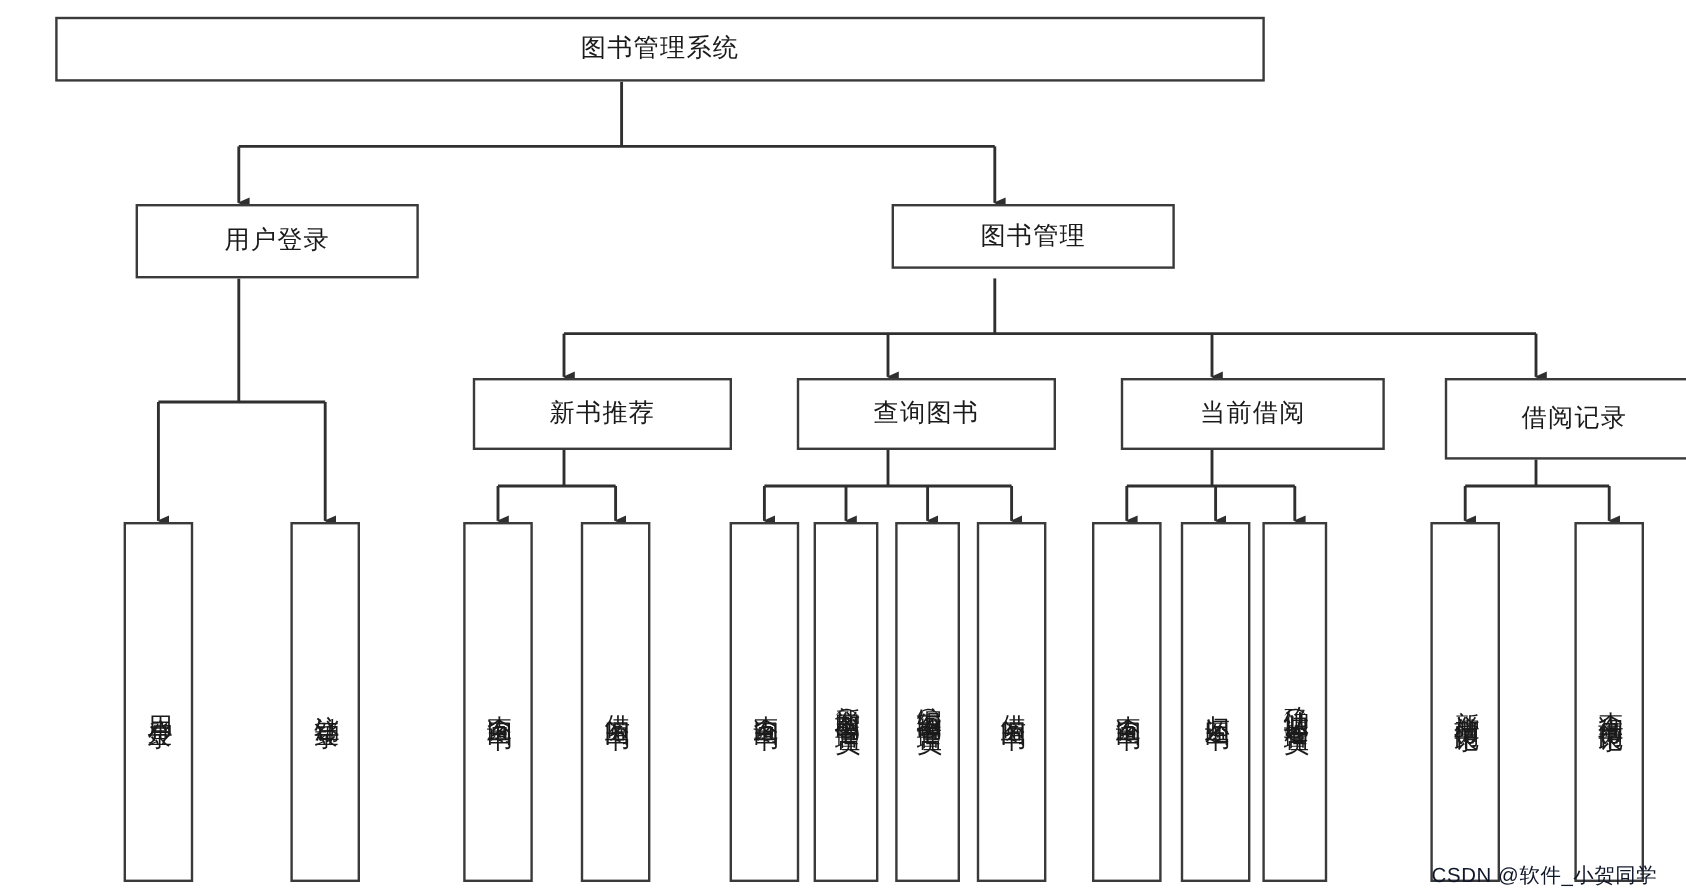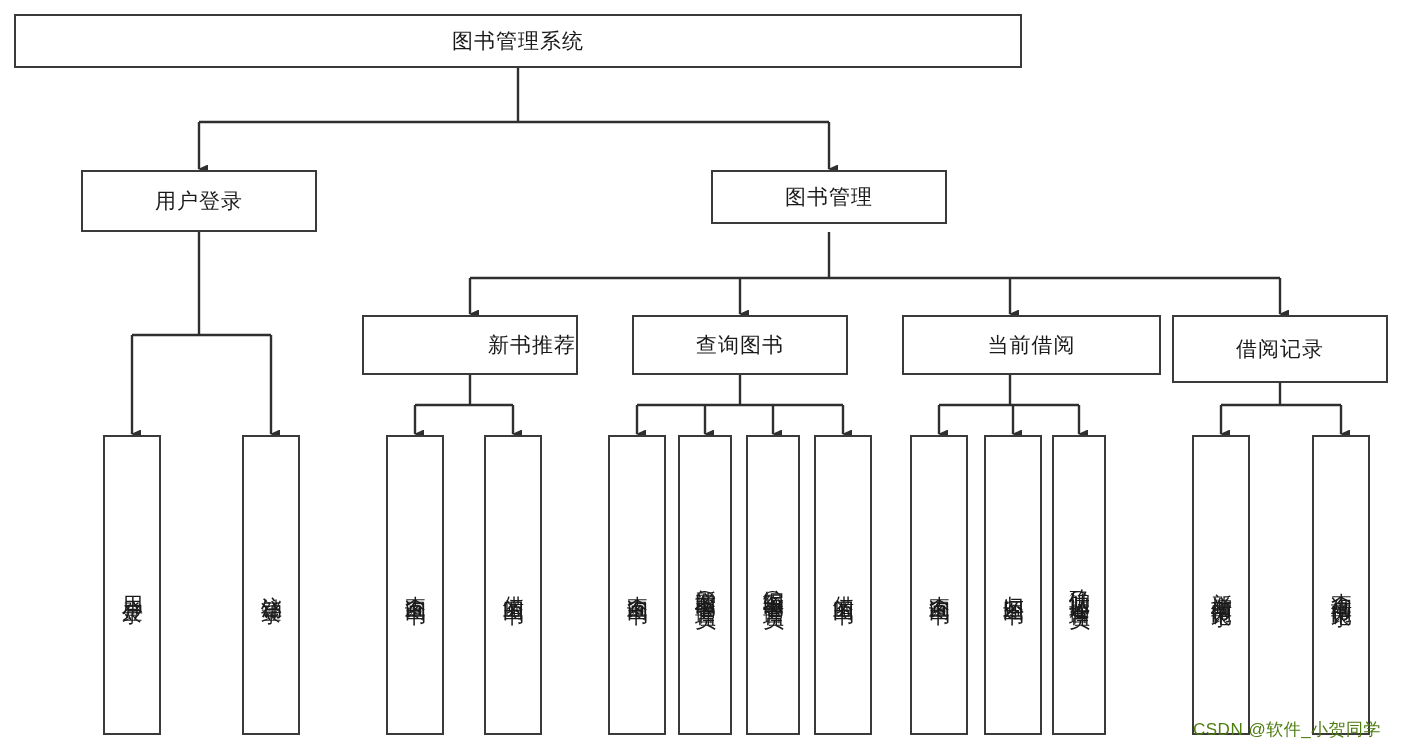--- a/index.html
+++ b/index.html
@@ -12,34 +12,34 @@
   svg#wires{position:absolute;left:0;top:0;width:1405px;height:747px;}
   .node{
     position:absolute;
     box-sizing:border-box;
     background:#ffffff;
     border:2px solid #3a3a3a;
     display:flex;align-items:center;justify-content:center;
     text-align:center;
     line-height:1.18;
   }
-  .node.horizontal{font-size:21px;letter-spacing:1px;}
+  .node.horizontal{font-size:21px;letter-spacing:1px;margin-left:32px;}
   .node.root{font-size:21px;}
   .node.vertical{
     writing-mode:vertical-rl;
     text-orientation:upright;
     font-size:21px;
     letter-spacing:3px;
     padding:4px 0;
   }
   .node .txt{display:block;white-space:pre-line;}
   .watermark{
     position:absolute;
     font-size:17px;
-    color:#4d7c0f;
+    color:#0f172a;
     letter-spacing:0.5px;
     white-space:nowrap;
     pointer-events:none;
   }
 </style>
 </head>
 <body>
 
 <div id="stage">
   <svg id="wires" viewBox="0 0 1405 747" xmlns="http://www.w3.org/2000/svg">
@@ -88,27 +88,27 @@
   <div id="node-layer">
       <div class="node horizontal root" style="left: 14px; top: 14px; width: 1008px; height: 54px;">
         <span class="txt">图书管理系统</span>
       </div>
       <div class="node horizontal" style="left: 81px; top: 170px; width: 236px; height: 62px;">
         <span class="txt">用户登录</span>
       </div>
       <div class="node horizontal" style="left: 711px; top: 170px; width: 236px; height: 54px;">
         <span class="txt">图书管理</span>
       </div>
-      <div class="node horizontal" style="left: 362px; top: 315px; width: 216px; height: 60px; justify-content: flex-end;">
+      <div class="node horizontal" style="left: 362px; top: 315px; width: 216px; height: 60px;">
         <span class="txt">新书推荐</span>
       </div>
       <div class="node horizontal" style="left: 632px; top: 315px; width: 216px; height: 60px;">
         <span class="txt">查询图书</span>
       </div>
-      <div class="node horizontal" style="left: 902px; top: 315px; width: 259px; height: 60px;">
+      <div class="node horizontal" style="left: 902px; top: 315px; width: 220px; height: 60px;">
         <span class="txt">当前借阅</span>
       </div>
       <div class="node horizontal" style="left: 1172px; top: 315px; width: 216px; height: 68px;">
         <span class="txt">借阅记录</span>
       </div>
       <div class="node vertical" style="left: 103px; top: 435px; width: 58px; height: 300px;">
         <span class="txt">用户登录</span>
       </div>
       <div class="node vertical" style="left: 242px; top: 435px; width: 58px; height: 300px;">
         <span class="txt">注销登录</span>

